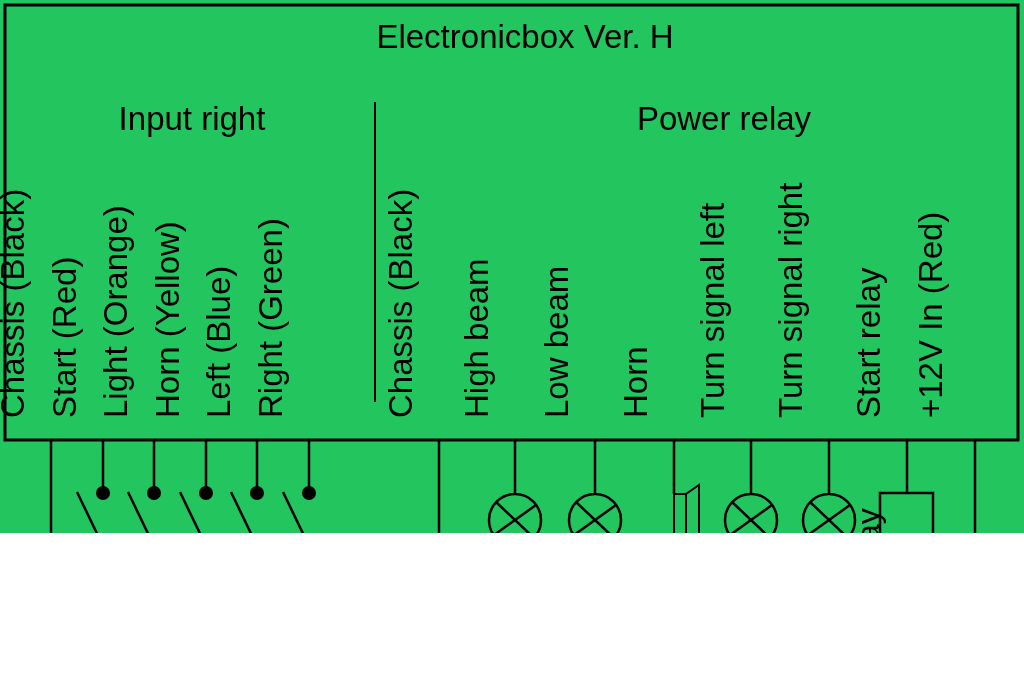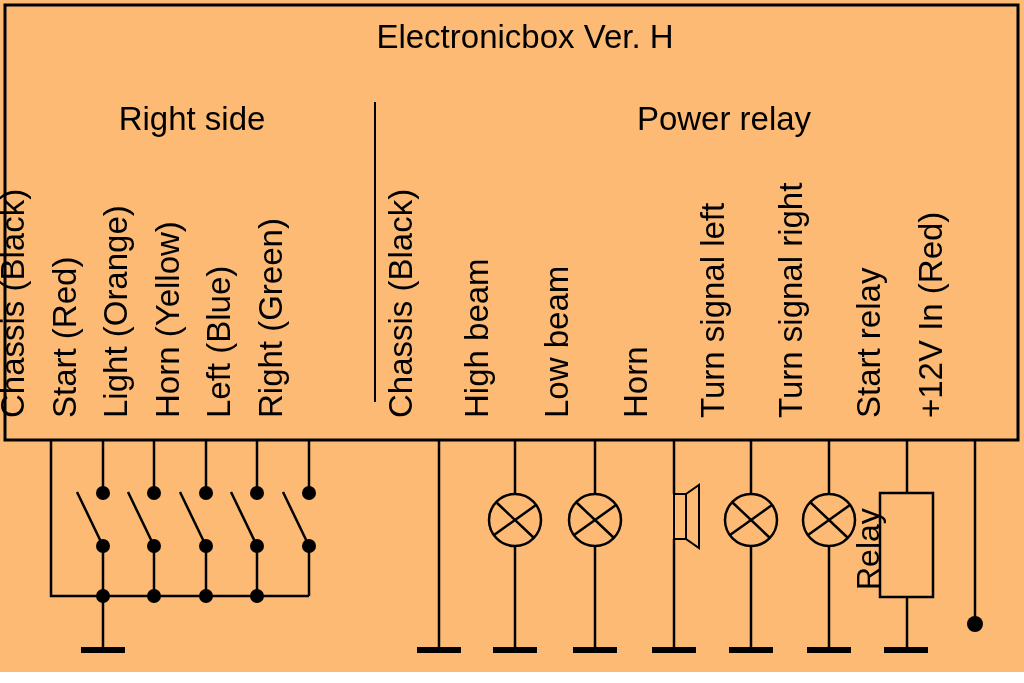--- a/index.html
+++ b/index.html
@@ -4,22 +4,22 @@
 <style>
   html, body { margin: 0; padding: 0; }
   body {
     background: #ffffff;
     font-family: "Liberation Sans", "DejaVu Sans", sans-serif;
     color: #000000;
   }
   #stage {
     position: relative;
     width: 1024px;
-    height: 672px;
-    background: #fdba74;
+    height: 533px;
+    background: #22c55e;
     overflow: hidden;
   }
   #diagram-svg {
     position: absolute;
     left: 0; top: 0;
   }
   .title {
     position: absolute;
     left: 525px;
     top: 18px;
@@ -199,21 +199,21 @@
         <g>
           <line x1="975" y1="440" x2="975" y2="617"></line>
           <circle cx="975" cy="624" r="8" fill="#000000" stroke="none"></circle>
         </g>
       </g>
     </g>
   </svg>
 
   <div class="title">Electronicbox Ver. H</div>
 
-  <div class="heading input">Right side</div>
+  <div class="heading input">Input right</div>
   <div class="heading power">Power relay</div>
 
   <div class="vlabel" style="left:32px">Chassis (Black)</div>
   <div class="vlabel" style="left:84px">Start (Red)</div>
   <div class="vlabel" style="left:135px">Light (Orange)</div>
   <div class="vlabel" style="left:187px">Horn (Yellow)</div>
   <div class="vlabel" style="left:238px">Left (Blue)</div>
   <div class="vlabel" style="left:290px">Right (Green)</div>
 
   <div class="vlabel" style="left:420px">Chassis (Black)</div>

